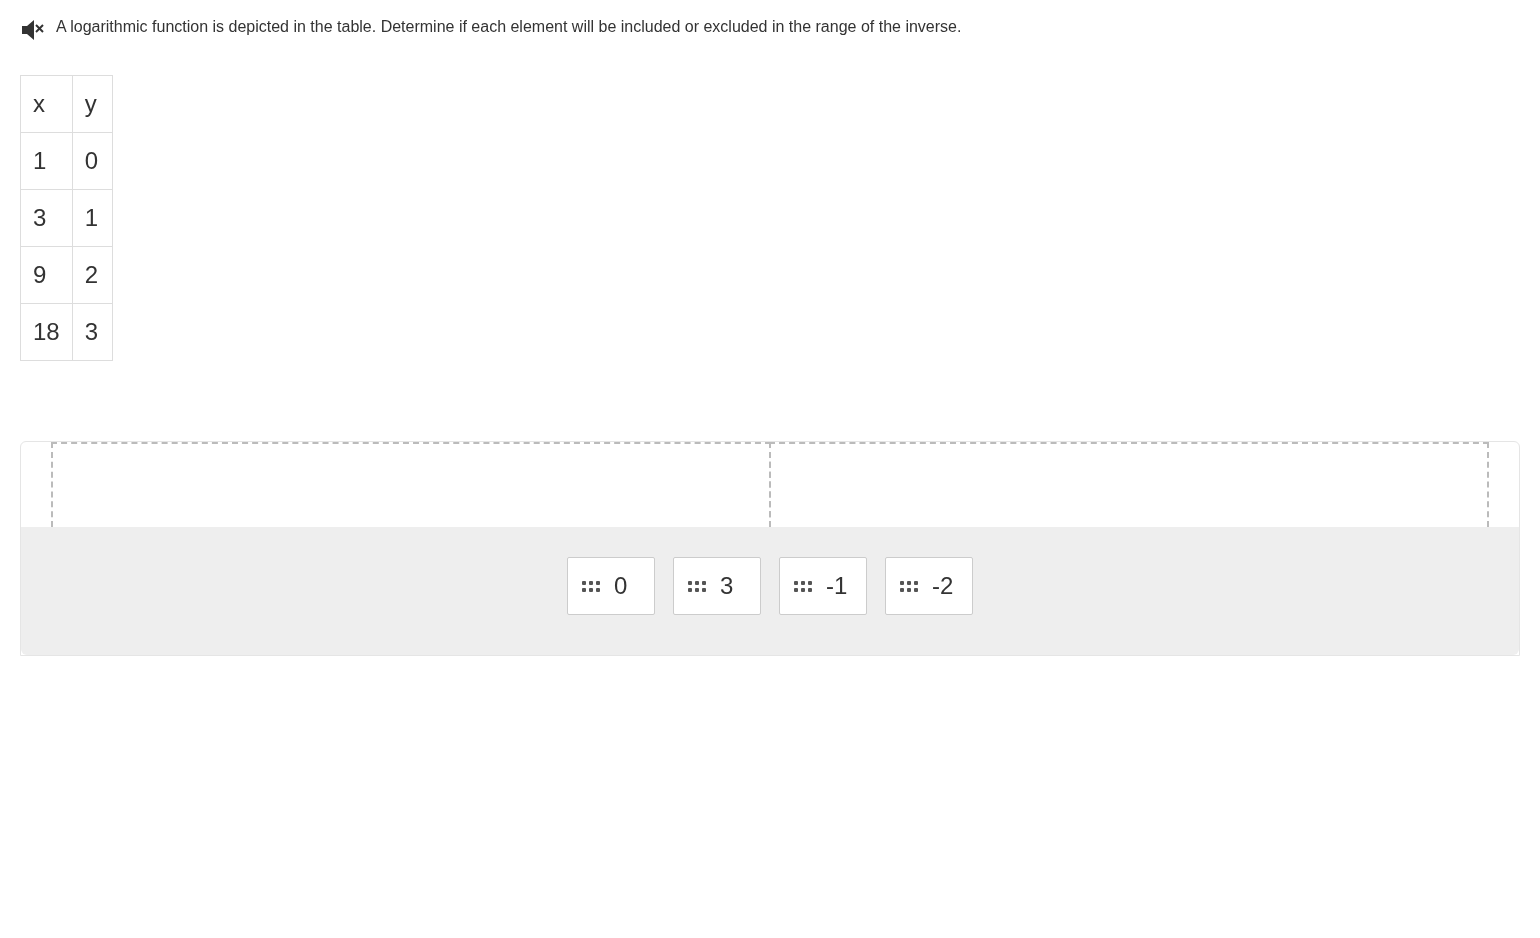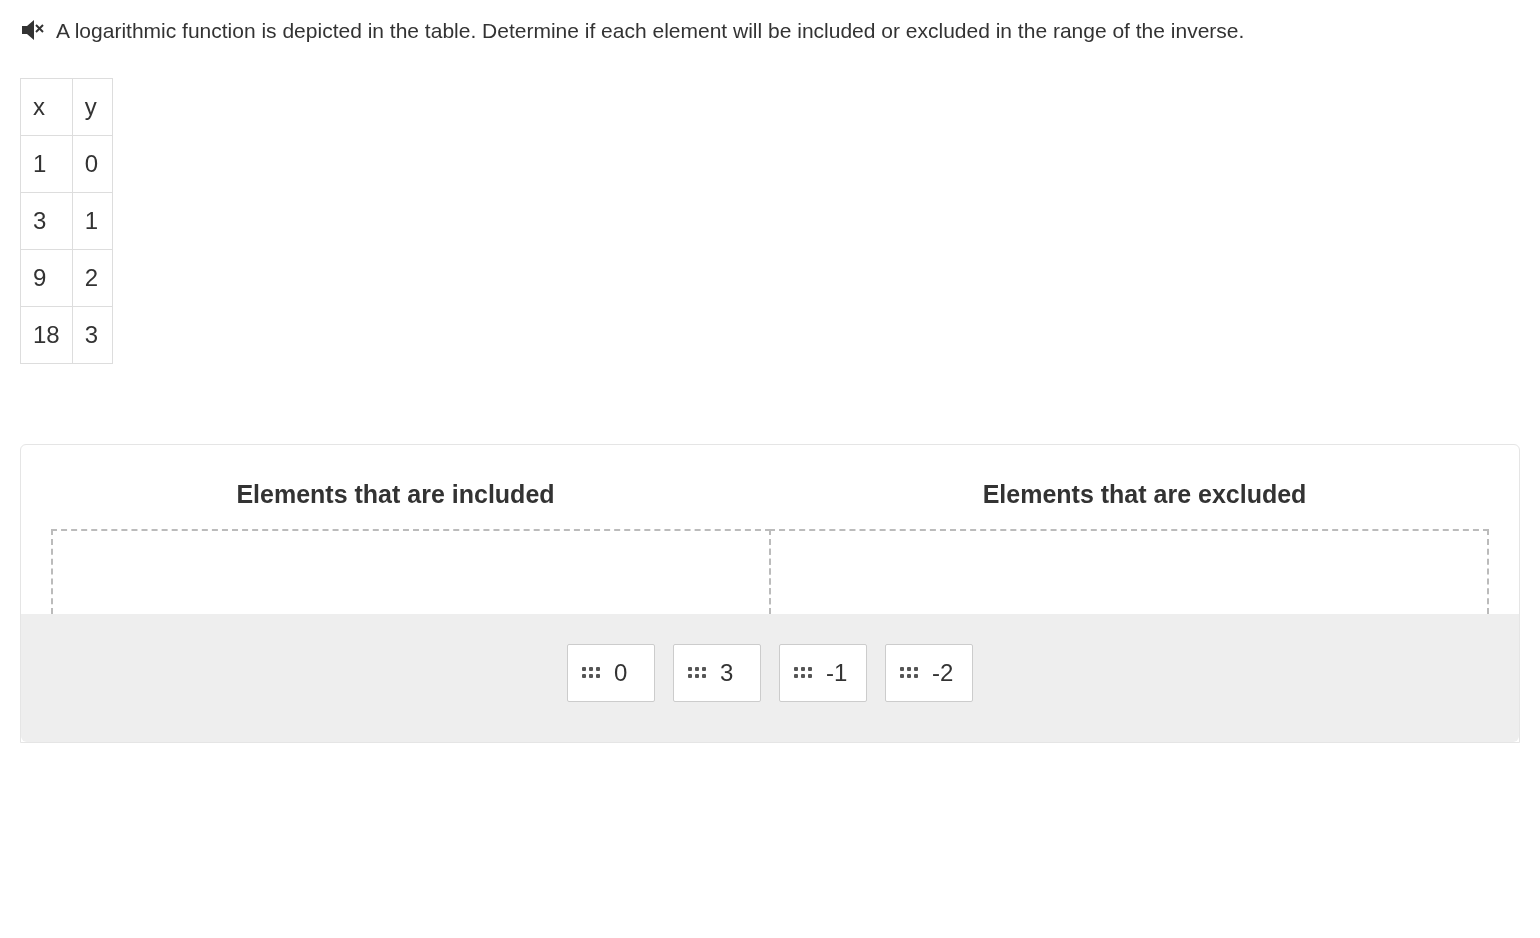--- a/index.html
+++ b/index.html
@@ -18,21 +18,21 @@
     display: flex;
     align-items: flex-start;
     gap: 12px;
   }
   .speaker-icon {
     flex-shrink: 0;
     margin-top: 4px;
     color: #333;
   }
   .question-text {
-    font-size: 21px;
+    font-size: 16px;
     color: #333;
     line-height: 1.55;
   }
   .data-table {
     margin-top: 30px;
     border-collapse: collapse;
     font-size: 24px;
     color: #333;
   }
   .data-table td {
@@ -140,24 +140,20 @@
       <td>2</td>
     </tr>
     <tr>
       <td>18</td>
       <td>3</td>
     </tr>
   </tbody>
     </table>
 
   <div class="activity-area">
-    <div class="drop-headers">
-      <div class="drop-header">Elements that are included</div>
-      <div class="drop-header">Elements that are excluded</div>
-    </div>
     <div class="drop-zones">
       <div class="drop-zone"></div>
       <div class="drop-zone"></div>
     </div>
     <div class="tile-tray">
       <div class="tile">
         <span class="grip">
             <span></span>
             <span></span>
             <span></span>

